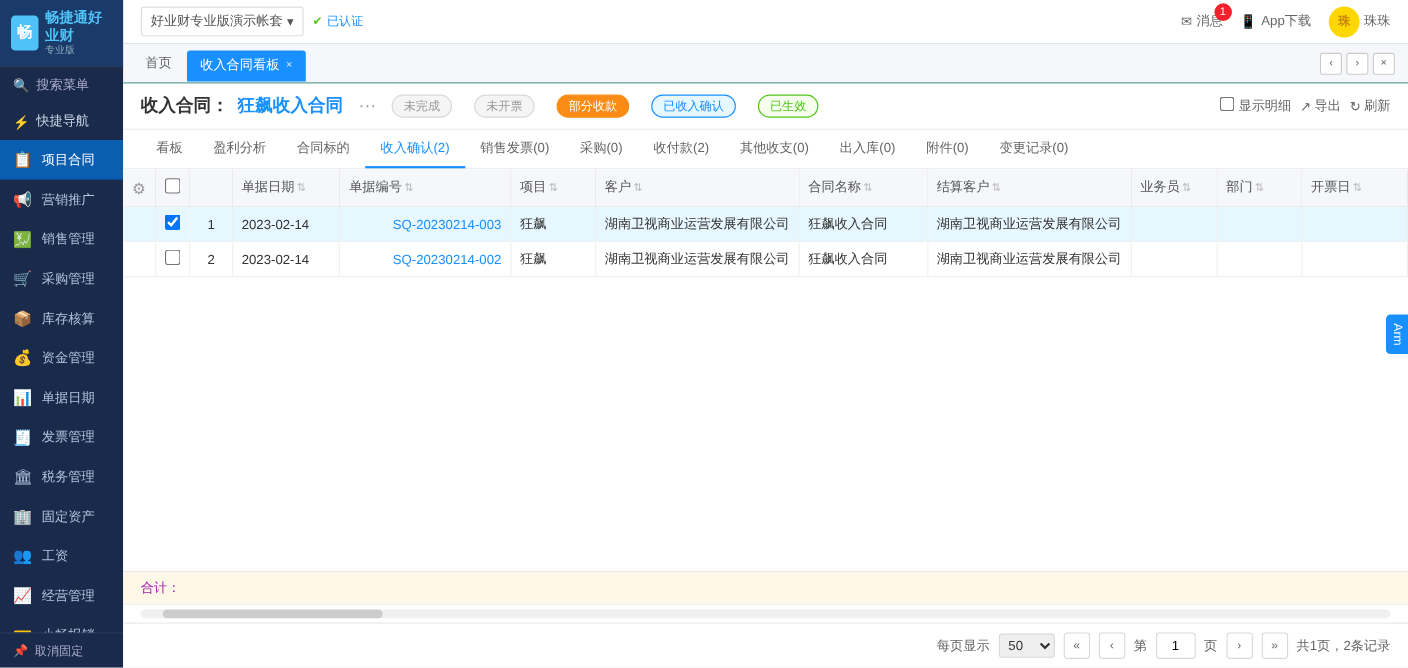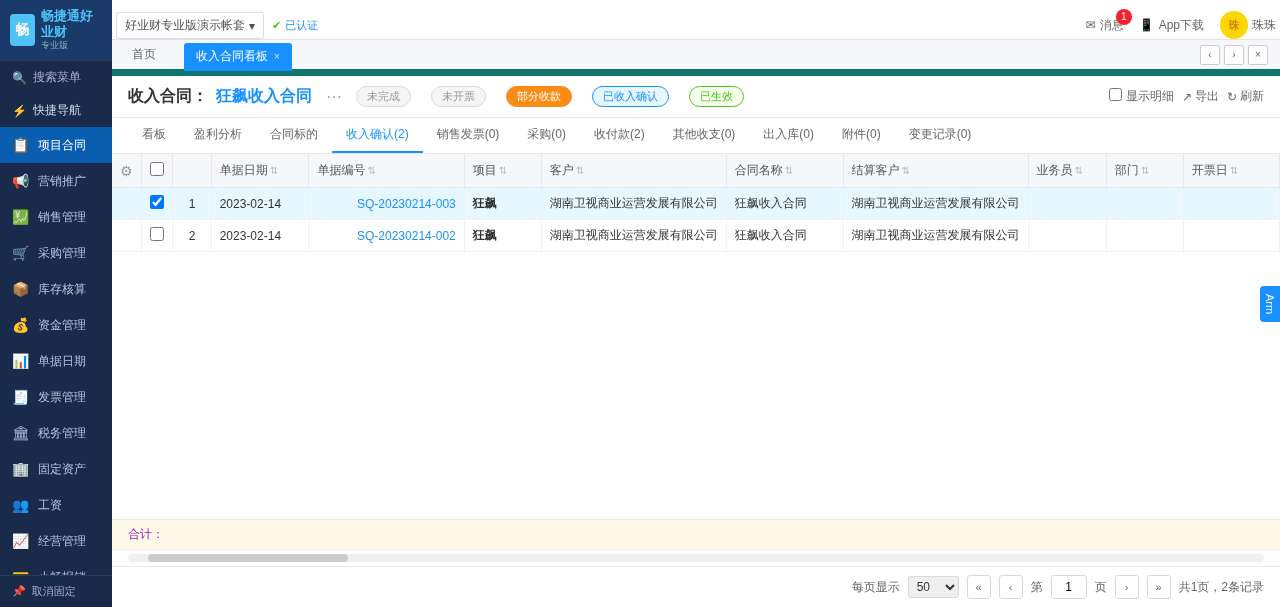--- a/index.html
+++ b/index.html
@@ -17,31 +17,31 @@
     .sidebar-item .icon { width: 18px; height: 18px; display: flex; align-items: center; justify-content: center; font-size: 14px; }
     .sidebar-footer { margin-top: auto; padding: 8px 12px; display: flex; align-items: center; gap: 6px; color: #aac; font-size: 11px; cursor: pointer; border-top: 1px solid #2a3a5a; }
     .sidebar-scroll { overflow-y: auto; flex: 1; }
     .sidebar-scroll::-webkit-scrollbar { width: 4px; }
     .sidebar-scroll::-webkit-scrollbar-thumb { background: #3a4a6a; border-radius: 2px; }
 
     
     .main { flex: 1; display: flex; flex-direction: column; overflow: hidden; }
 
     
-    .topbar { background: #fff; border-bottom: 1px solid #e0e4ea; padding: 0 4px; display: flex; align-items: flex-end; justify-content: space-between; height: 40px; flex-shrink: 0; }
+    .topbar { background: #fff; border-bottom: 1px solid #e0e4ea; padding: 0 16px; display: flex; align-items: center; justify-content: space-between; height: 40px; flex-shrink: 0; }
     .topbar-left { display: flex; align-items: center; gap: 8px; }
     .company-select { display: flex; align-items: center; gap: 4px; color: #555; font-size: 12px; cursor: pointer; padding: 4px 8px; border: 1px solid #ddd; border-radius: 3px; }
     .certified-badge { display: flex; align-items: center; gap: 4px; color: #1890ff; font-size: 11px; }
     .topbar-right { display: flex; align-items: center; gap: 16px; }
     .topbar-icon-btn { display: flex; align-items: center; gap: 4px; cursor: pointer; color: #666; font-size: 12px; position: relative; }
     .badge { background: #f5222d; color: #fff; border-radius: 8px; font-size: 10px; padding: 0 4px; min-width: 16px; height: 16px; display: flex; align-items: center; justify-content: center; position: absolute; top: -8px; right: -8px; }
     .user-avatar { width: 28px; height: 28px; border-radius: 50%; background: #ffd700; display: flex; align-items: center; justify-content: center; font-size: 11px; color: #c8860a; font-weight: bold; }
 
     
-    .tabbar { background: #f5f7fa; border-bottom: 7px solid #0f766e; padding: 0 12px; display: flex; align-items: center; gap: 20px; height: 36px; flex-shrink: 0; }
+    .tabbar { background: #f5f7fa; border-bottom: 1px solid #0f766e; padding: 0 12px; display: flex; align-items: center; gap: 6px; height: 36px; flex-shrink: 0; }
     .tabbar-home { color: #666; font-size: 12px; padding: 0 8px; cursor: pointer; }
     .tab-item { display: flex; align-items: center; gap: 6px; padding: 0 12px; height: 28px; border-radius: 3px 3px 0 0; font-size: 12px; cursor: pointer; margin-top: 4px; }
     .tab-item.active { background: #1890ff; color: #fff; }
     .tab-item .tab-close { font-size: 10px; opacity: 0.8; }
     .tabbar-nav { margin-left: auto; display: flex; gap: 4px; }
     .tabbar-nav-btn { width: 20px; height: 20px; border: 1px solid #ccc; border-radius: 2px; display: flex; align-items: center; justify-content: center; cursor: pointer; background: #fff; color: #666; font-size: 10px; }
 
     
     .content { flex: 1; background: #f5f7fa; overflow: hidden; display: flex; flex-direction: column; }
     .content-header { background: #fff; padding: 10px 16px; border-bottom: 1px solid #e8e8e8; display: flex; align-items: center; justify-content: space-between; flex-shrink: 0; }
@@ -66,21 +66,21 @@
     .data-table { width: 100%; border-collapse: collapse; font-size: 12px; }
     .data-table th { background: #f5f7fa; border-bottom: 1px solid #e8e8e8; border-right: 1px solid #e8e8e8; padding: 8px 8px; text-align: left; color: #555; font-weight: 500; white-space: nowrap; position: sticky; top: 0; z-index: 1; }
     .data-table td { border-bottom: 1px solid #f0f0f0; border-right: 1px solid #f0f0f0; padding: 7px 8px; color: #333; white-space: nowrap; }
     .data-table tr.selected td { background: #e6f7ff; }
     .data-table .link-text { color: #1890ff; cursor: pointer; text-decoration: none; }
     .col-num { width: 40px; text-align: center; }
     .col-checkbox { width: 30px; text-align: center; }
     .col-settings { width: 30px; text-align: center; }
     .col-date { width: 100px; }
     .col-code { width: 160px; text-align: right; }
-    .col-project { width: 80px; font-weight: bold; }
+    .col-project { width: 80px; }
     .col-customer { width: 160px; }
     .col-contract { width: 120px; }
     .col-result-customer { width: 160px; }
     .col-salesperson { width: 80px; }
     .col-dept { width: 80px; }
     .col-date2 { width: 100px; }
     .th-sort { display: flex; align-items: center; gap: 2px; }
     .sort-icon { color: #bbb; font-size: 10px; }
     .settings-icon { color: #999; cursor: pointer; font-size: 14px; }
     .checkbox { width: 14px; height: 14px; }

